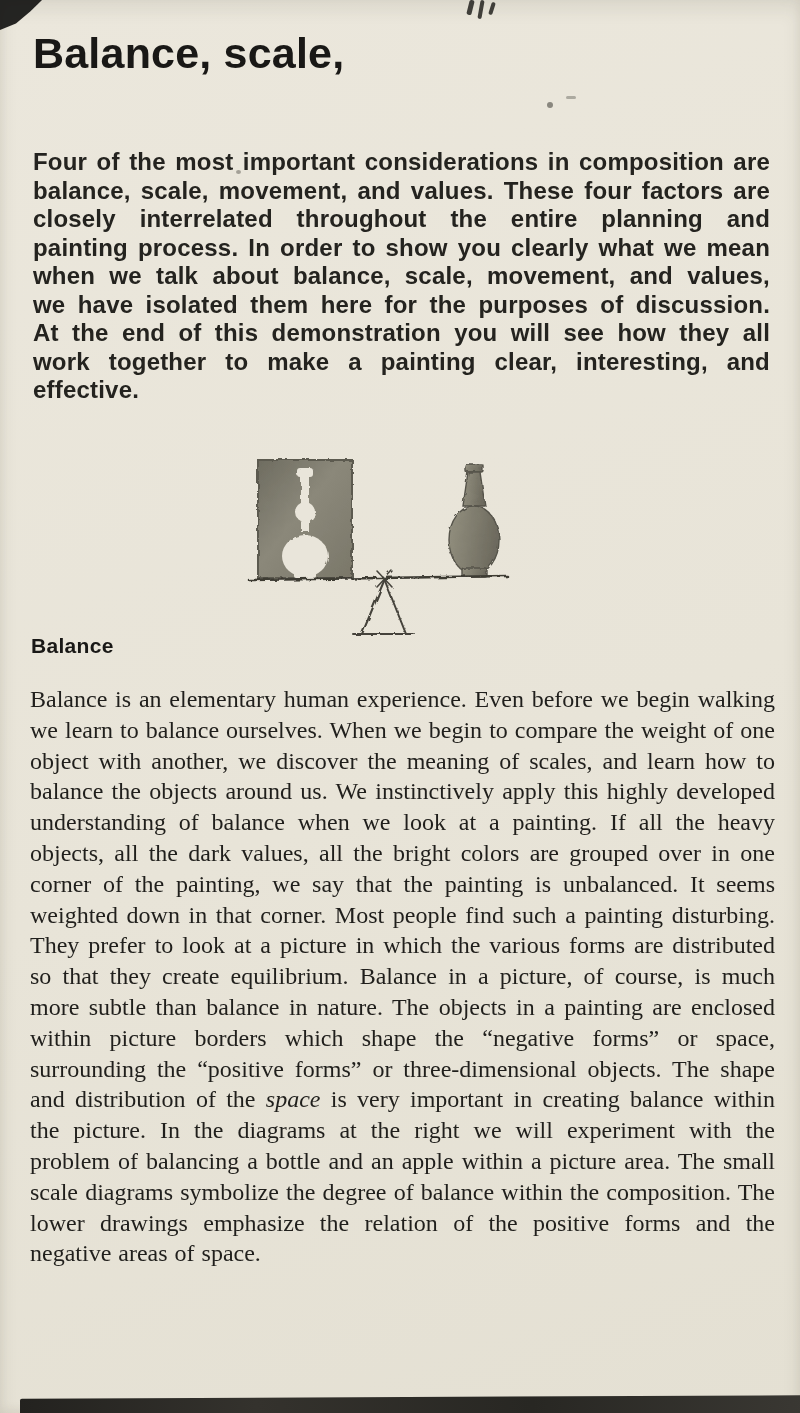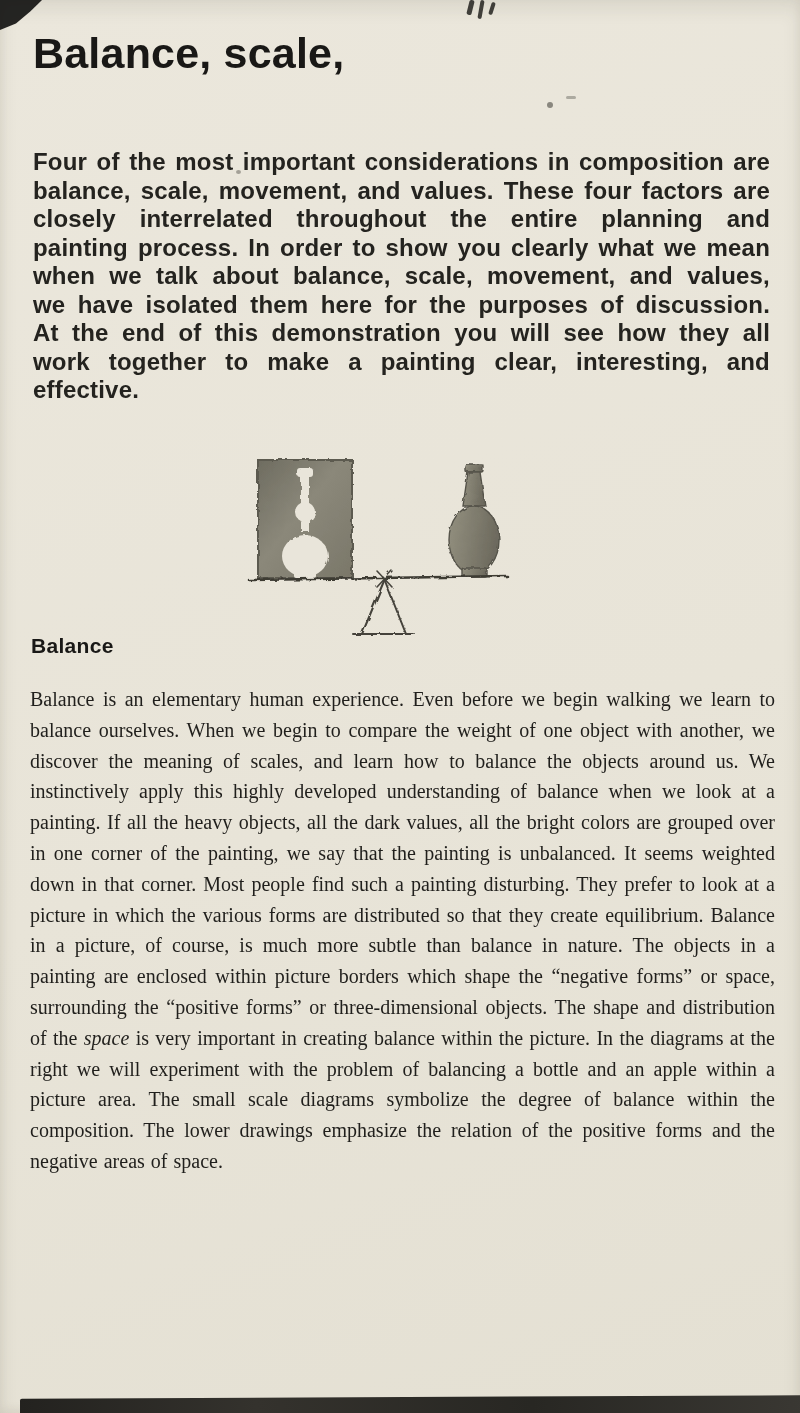--- a/index.html
+++ b/index.html
@@ -86,21 +86,21 @@
     letter-spacing: 0.3px;
     color: #191816;
   }
 
   .body-text {
     position: absolute;
     left: 30px; top: 684px;
     width: 745px;
     margin: 0;
     font-family: "Liberation Serif", serif;
-    font-size: 20px;
+    font-size: 24px;
     line-height: 30.8px;
     word-spacing: 1px;
     text-align: justify;
     color: #201f1c;
   }
   .body-text em { font-style: italic; }
 </style>
 </head>
 <body>
 

